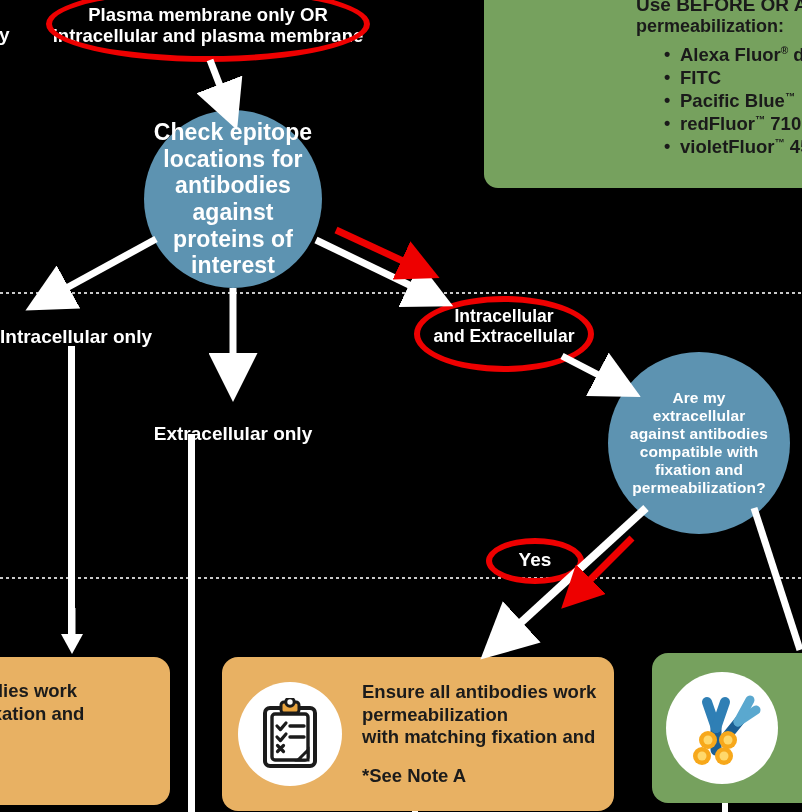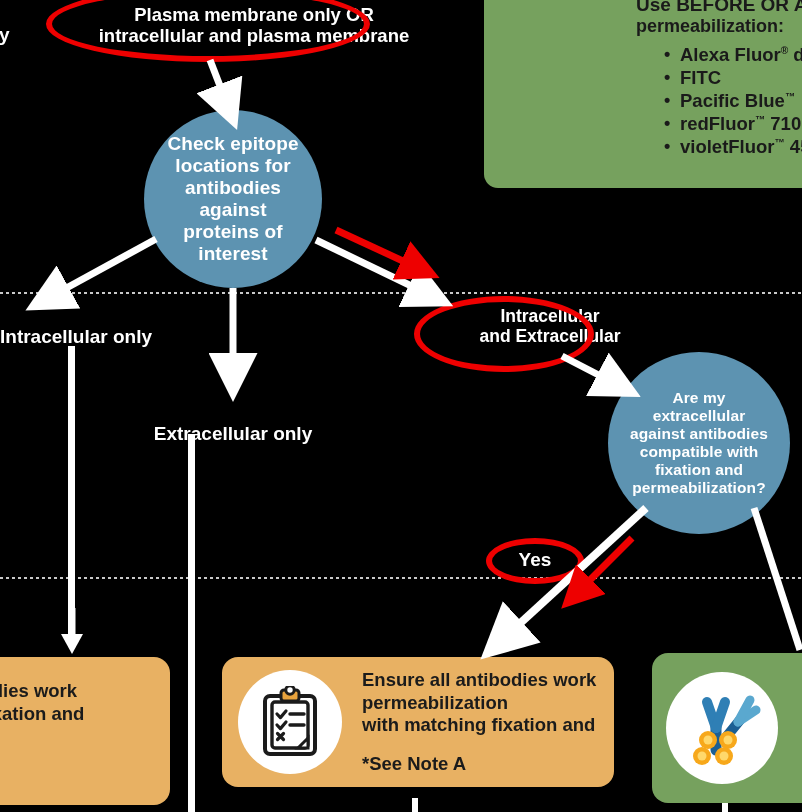--- a/index.html
+++ b/index.html
@@ -39,21 +39,21 @@
     pointer-events:none;
   }
   
   .plain-label{
     position:absolute;
     color:#fff;font-weight:bold;
     text-align:center;line-height:1.15;
     z-index:8;
     white-space:nowrap;
   }
-  .plain-label.wrap{white-space:normal;margin-left:46px;}
+  .plain-label.wrap{white-space:normal;}
   
   .wline{position:absolute;background:#fff;z-index:4;transform-origin:0 50%;}
   
   .green-panel{
     position:absolute;
     background:#76a15e;
     border-radius:14px;
     z-index:7;
     box-sizing:border-box;
   }
@@ -119,21 +119,21 @@
   <svg class="red-arrow-svg" style="left:205px;top:58px;width:50px;height:62px;" viewBox="0 0 50 62">
     <defs>
       <marker id="wh1" markerWidth="7" markerHeight="7" refX="3" refY="3.5" orient="auto">
         <path d="M0,0 L7,3.5 L0,7 z" fill="#ffffff"></path>
       </marker>
     </defs>
     <path d="M5,2 L22,46" stroke="#ffffff" stroke-width="7" fill="none" marker-end="url(#wh1)"></path>
   </svg>
 
   <div class="node-circle" style="left:144px;top:110px;width:178px;height:178px;">
-    <div class="txt" style="font-size:19px;">
+    <div class="txt" style="font-size:23px;">
       <div>Check epitope</div>
       <div>locations for</div>
       <div>antibodies against</div>
       <div>proteins of</div>
       <div>interest</div>
     </div>
   </div>
 
   <div class="green-panel" style="left:484px;top:-52px;width:360px;height:240px;padding:58px 0 0 0;">
     <div class="gtitle" style="position:absolute;left:152px;top:46px;font-size:19px;white-space:nowrap;">Use BEFORE OR AFTER</div>
@@ -251,21 +251,21 @@
     <div style="padding-left:4px;">
       <div class="body" style="font-size:18.5px;">
         <div>l antibodies work</div>
         <div>ching fixation and</div>
         <div>ilization</div>
       </div>
       <div class="note" style="font-size:18.5px;">e A</div>
     </div>
   </div>
 
-  <div class="orange-card" style="left:222px;top:657px;width:392px;height:130px;padding:0 16px;">
+  <div class="orange-card" style="left:222px;top:657px;width:392px;height:154px;padding:0 16px;">
     <div class="icon-bubble" style="width:104px;height:104px;">
       <svg width="66" height="72" viewBox="0 0 66 72" aria-hidden="true">
         <rect x="8" y="10" width="50" height="58" rx="5" fill="none" stroke="#1b1b1b" stroke-width="4"></rect>
         <rect x="15" y="16" width="36" height="46" rx="3" fill="#fff" stroke="#1b1b1b" stroke-width="3.4"></rect>
         <path d="M51 52 L51 62 L41 62 Z" fill="#fff" stroke="#1b1b1b" stroke-width="3"></path>
         <rect x="24" y="4" width="18" height="11" rx="3" fill="#e8a33d" stroke="#1b1b1b" stroke-width="3"></rect>
         <circle cx="33" cy="4" r="4.2" fill="#fff" stroke="#1b1b1b" stroke-width="3"></circle>
         <path d="M20 28 l3.4 3.6 L29 25" fill="none" stroke="#1b1b1b" stroke-width="3.2" stroke-linecap="round" stroke-linejoin="round"></path>
         <line x1="33" y1="28" x2="47" y2="28" stroke="#1b1b1b" stroke-width="3.4" stroke-linecap="round"></line>
         <path d="M20 39 l3.4 3.6 L29 36" fill="none" stroke="#1b1b1b" stroke-width="3.2" stroke-linecap="round" stroke-linejoin="round"></path>

